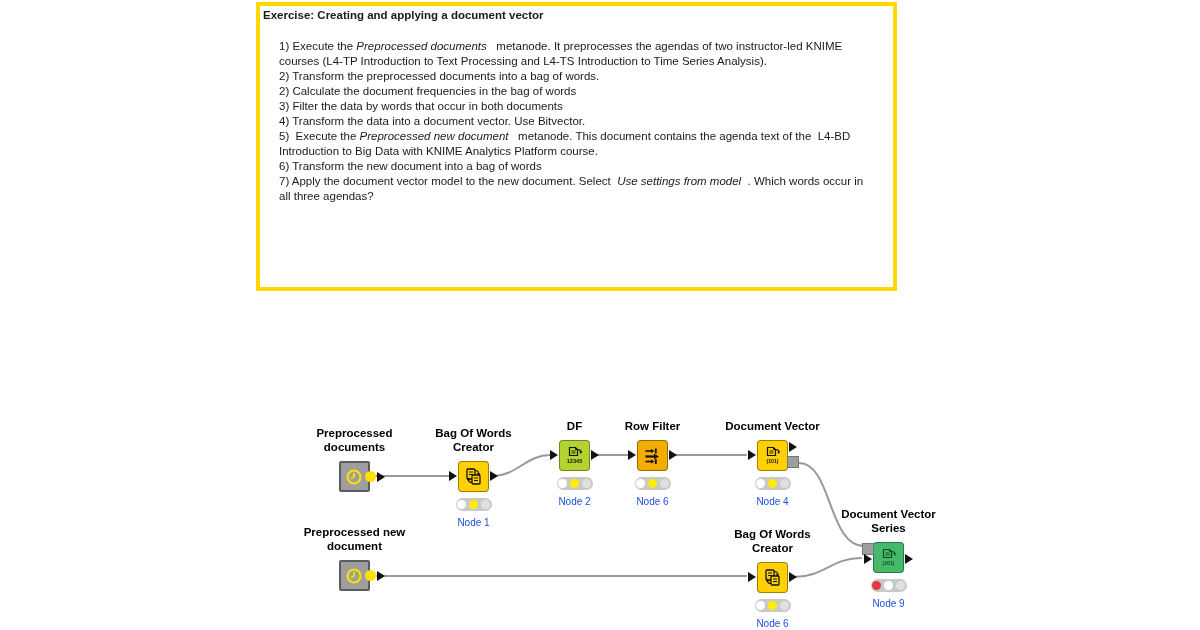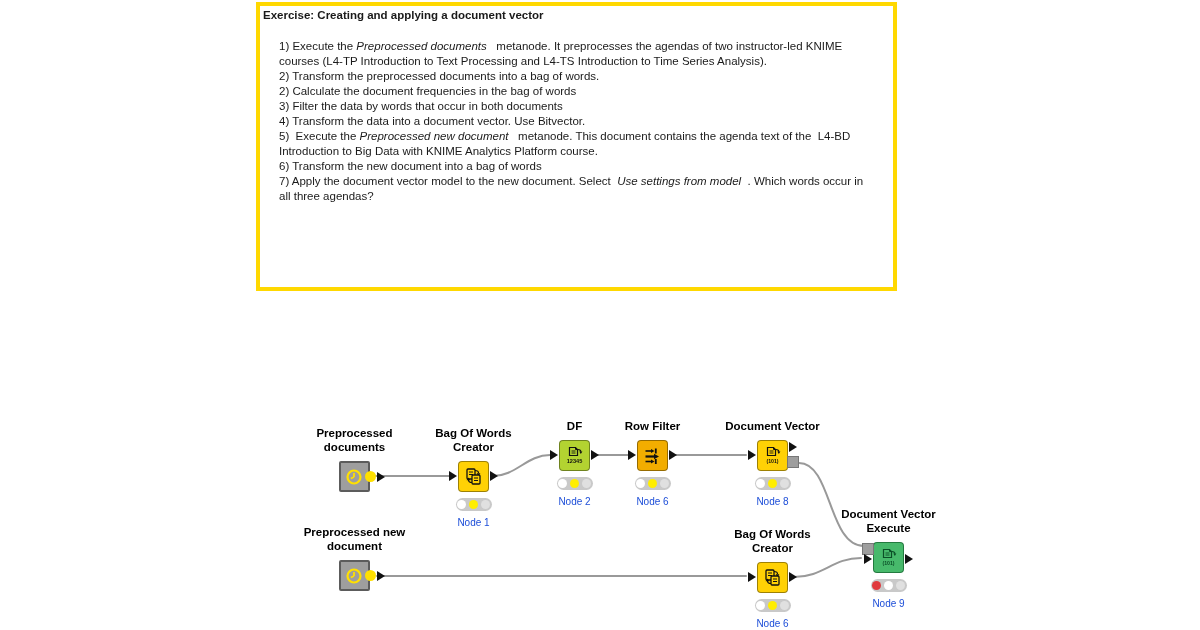--- a/index.html
+++ b/index.html
@@ -181,21 +181,21 @@
       </svg>
     </div>
     <div class="tri in" style="top:10px;"></div>
     <div class="tri out" style="top:2px;"></div>
     <div class="port-sq" style="right:-11px;top:16px;"></div>
     <div class="traffic">
       <span class="dot off1"></span>
         <span class="dot lit-yellow"></span>
         <span class="dot off2"></span>
     </div>
-    <div class="nnum">Node 8</div>
+    <div class="nnum">Node 4</div>
   </div>
 
   <div class="node metanode" style="left:339px;top:560px;">
     <div class="nname" style="width:120px;">Preprocessed new document</div>
     <div class="sq">
       <svg class="icon" width="22" height="22" viewBox="0 0 22 22">
         <circle cx="10" cy="11" r="6.5" fill="none" stroke="#FFE000" stroke-width="2.2"></circle>
         <path d="M10 11 L10 7 M10 11 L6.8 12.5" stroke="#FFE000" stroke-width="1.8" fill="none"></path>
       </svg>
     </div>
@@ -221,21 +221,21 @@
     <div class="tri out" style="top:10px;"></div>
     <div class="traffic">
       <span class="dot off1"></span>
         <span class="dot lit-yellow"></span>
         <span class="dot off2"></span>
     </div>
     <div class="nnum">Node 6</div>
   </div>
 
   <div class="node" style="left:873px;top:542px;">
-    <div class="nname" style="width:110px;">Document Vector Execute</div>
+    <div class="nname" style="width:110px;">Document Vector Series</div>
     <div class="sq fill-green">
       <svg class="icon" width="23" height="23" viewBox="0 0 23 23">
         <path d="M6.5 3.5 h6 l2 2 v6 h-8 z" fill="none" stroke="#0B4F27" stroke-width="1.2"></path>
         <path d="M12.5 3.5 v2 h2" fill="none" stroke="#0B4F27" stroke-width="1"></path>
         <path d="M8.5 7 h4 M8.5 9 h4" stroke="#0B4F27" stroke-width="0.9"></path>
         <path d="M15 5.5 c2 0 2.8 .7 2.8 2.2" fill="none" stroke="#0B4F27" stroke-width="1.2"></path>
         <polygon points="16.3,7.5 19.4,7.5 17.8,10" fill="#0B4F27"></polygon>
         <text x="11.5" y="18.5" text-anchor="middle" font-family="'Liberation Sans',sans-serif" font-size="5.2" font-weight="bold" fill="#0B4F27">(101)</text>
       </svg>
     </div>

